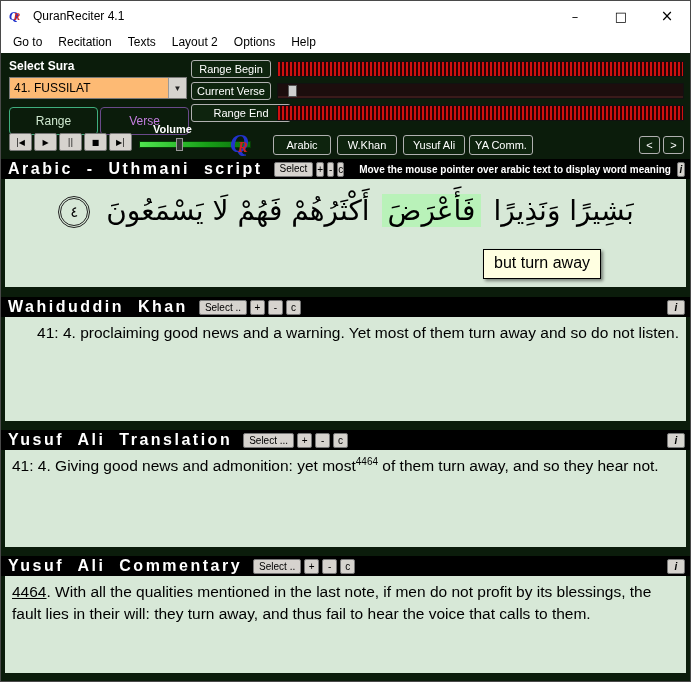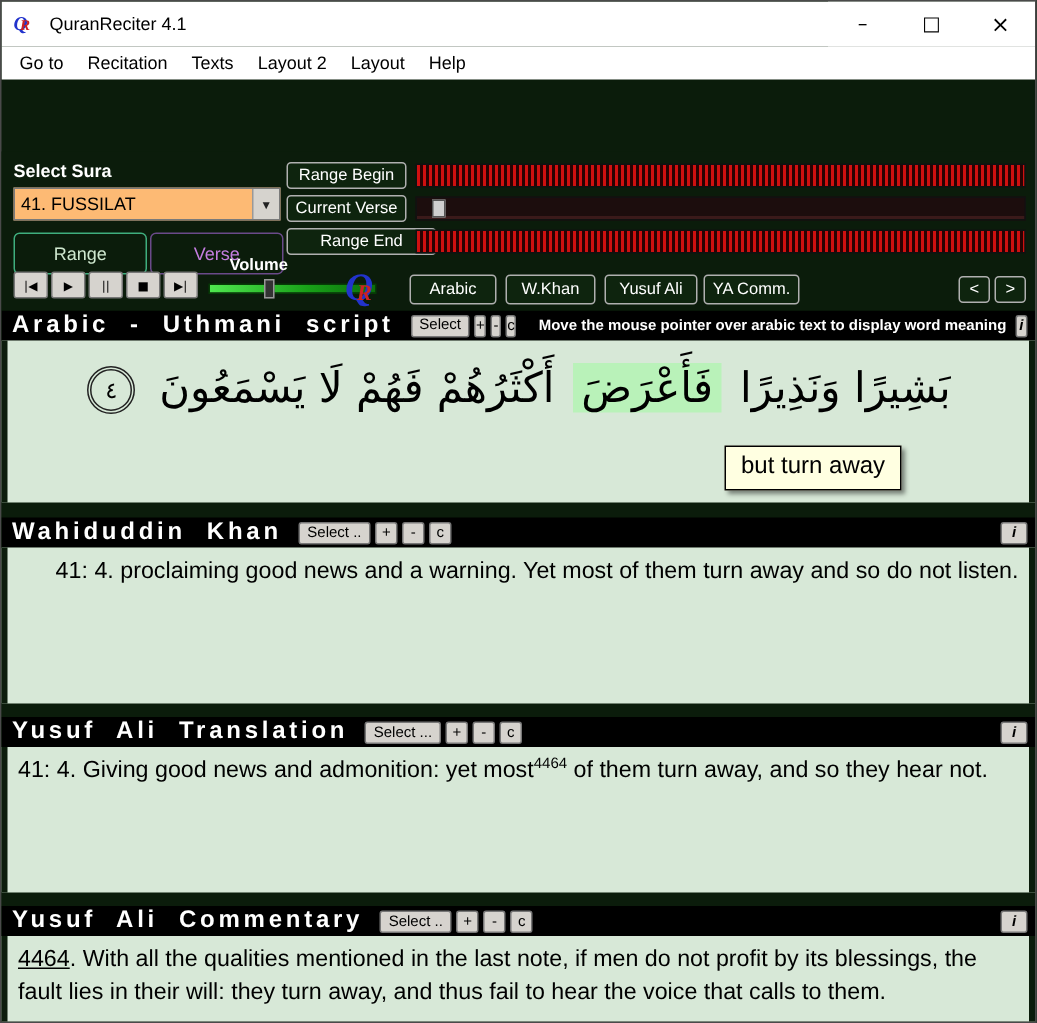--- a/index.html
+++ b/index.html
@@ -29,21 +29,21 @@
   .win-controls{margin-left:auto;display:flex;height:30px;}
   .win-btn{width:46px;height:30px;display:flex;align-items:center;justify-content:center;
     font-size:13px;color:#000;background:#fff;border:none;cursor:default;font-family:"DejaVu Sans",sans-serif;}
   .win-btn.close{font-size:15px;}
   
   .menubar{height:22px;background:#fff;display:flex;align-items:center;padding-left:4px;}
   .menu-item{font-size:12px;color:#000;padding:2px 8px;background:none;border:none;font-family:"Liberation Sans",sans-serif;}
   
   .main{height:630px;background:var(--panel-dark);}
   
-  .control-panel{position:relative;height:106px;background:var(--panel-dark);margin-top:48px;}
+  .control-panel{position:relative;height:106px;background:var(--panel-dark);}
   .lbl-sura{position:absolute;left:8px;top:6px;color:#fff;font-size:12px;font-weight:bold;}
   .sura-combo{position:absolute;left:8px;top:24px;width:178px;height:22px;background:#fdba74;border:1px solid #7a7a7a;display:flex;align-items:stretch;}
   .combo-text{flex:1;font-size:12px;color:#000;padding:3px 4px;white-space:nowrap;overflow:hidden;}
   .combo-btn{width:18px;background:#d6d3ce;border:none;border-left:1px solid #999;font-size:8px;color:#222;display:flex;align-items:center;justify-content:center;}
   .tab-btn{position:absolute;top:54px;height:28px;background:var(--panel-dark);font-size:12px;border-radius:4px;}
   .tab-range{left:8px;width:89px;border:1px solid #3fae7e;color:#cfe8cf;}
   .tab-verse{left:99px;width:89px;border:1px solid #6a4a8a;color:#c47ee0;}
   .transport{position:absolute;left:8px;top:80px;display:flex;gap:2px;}
   .t-btn{width:23px;height:18px;background:#d6d3ce;border:1px solid #777;border-radius:2px;
     font-size:8px;color:#000;display:flex;align-items:center;justify-content:center;font-family:"DejaVu Sans",sans-serif;}
@@ -107,21 +107,21 @@
       <button class="win-btn">□</button>
       <button class="win-btn close">×</button>
     </div>
   </div>
 
   <div class="menubar">
     <button class="menu-item">Go to</button>
     <button class="menu-item">Recitation</button>
     <button class="menu-item">Texts</button>
     <button class="menu-item">Layout 2</button>
-    <button class="menu-item">Layout</button>
+    <button class="menu-item">Options</button>
     <button class="menu-item">Help</button>
   </div>
 
   <div class="main">
 
     <div class="control-panel">
       <span class="lbl-sura">Select Sura</span>
 
       <div class="sura-combo">
         <span class="combo-text">41. FUSSILAT</span>

